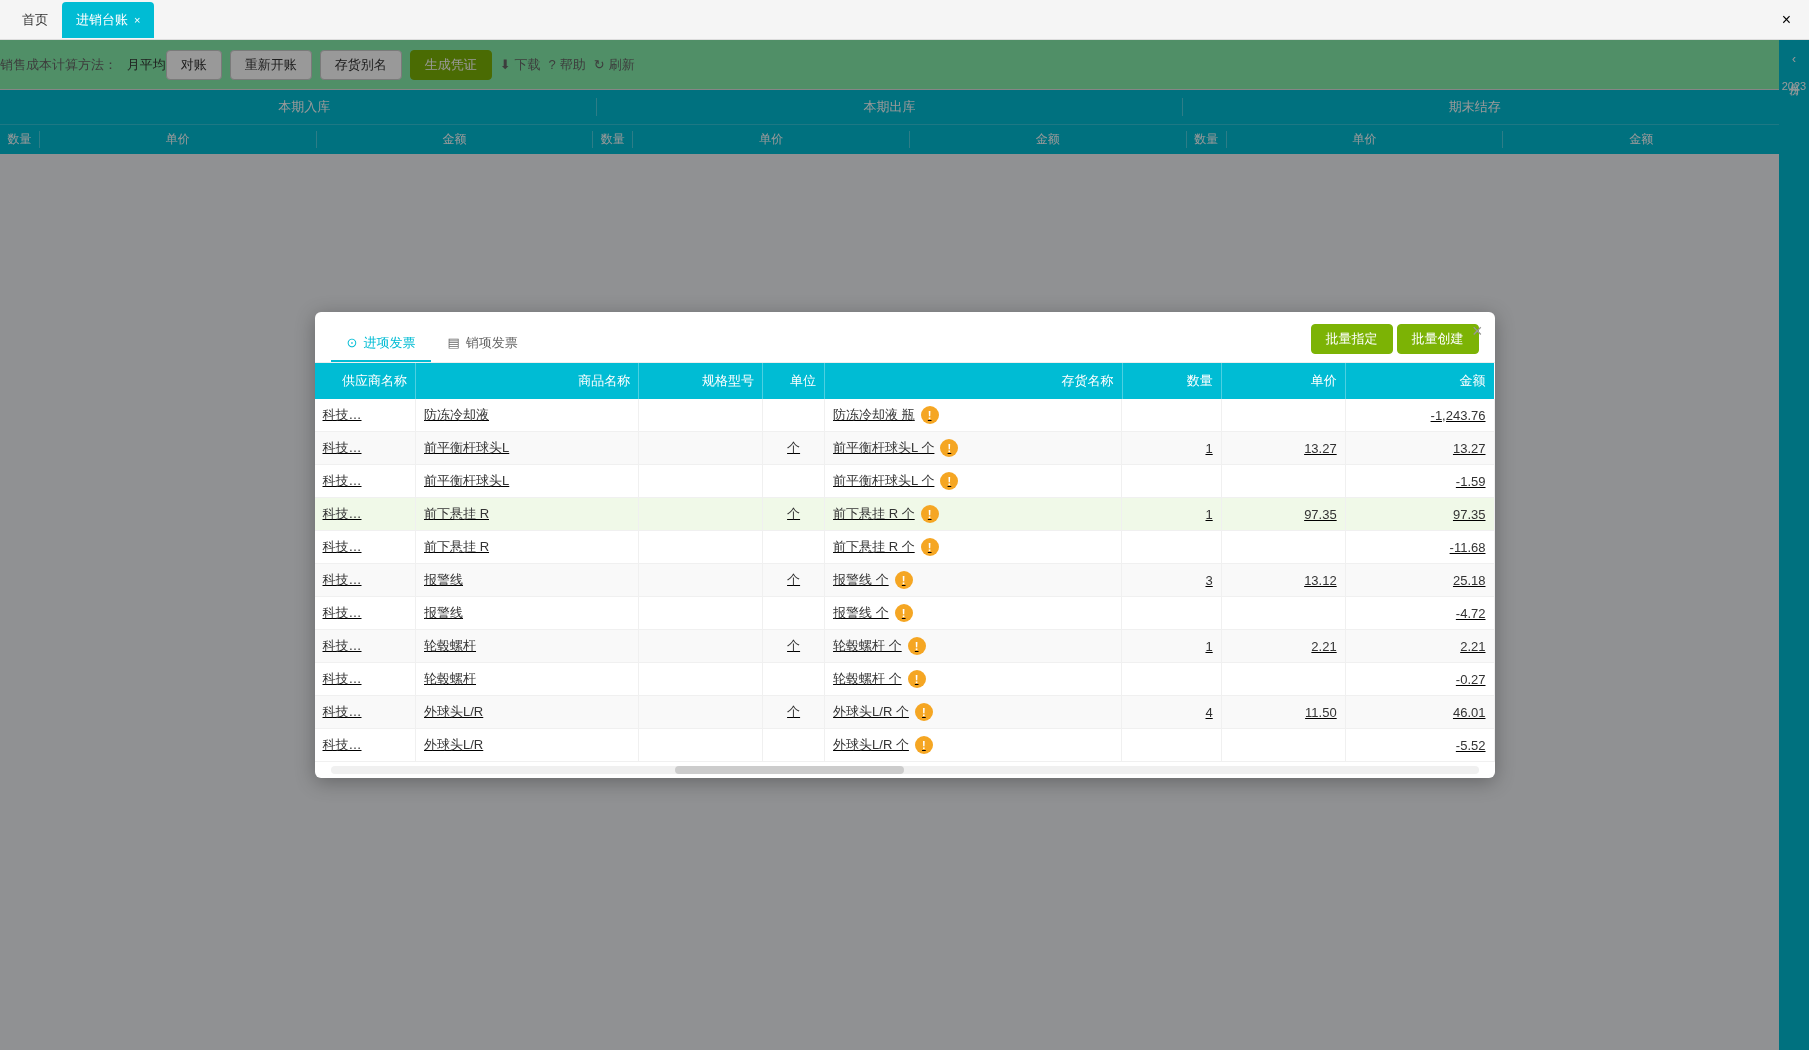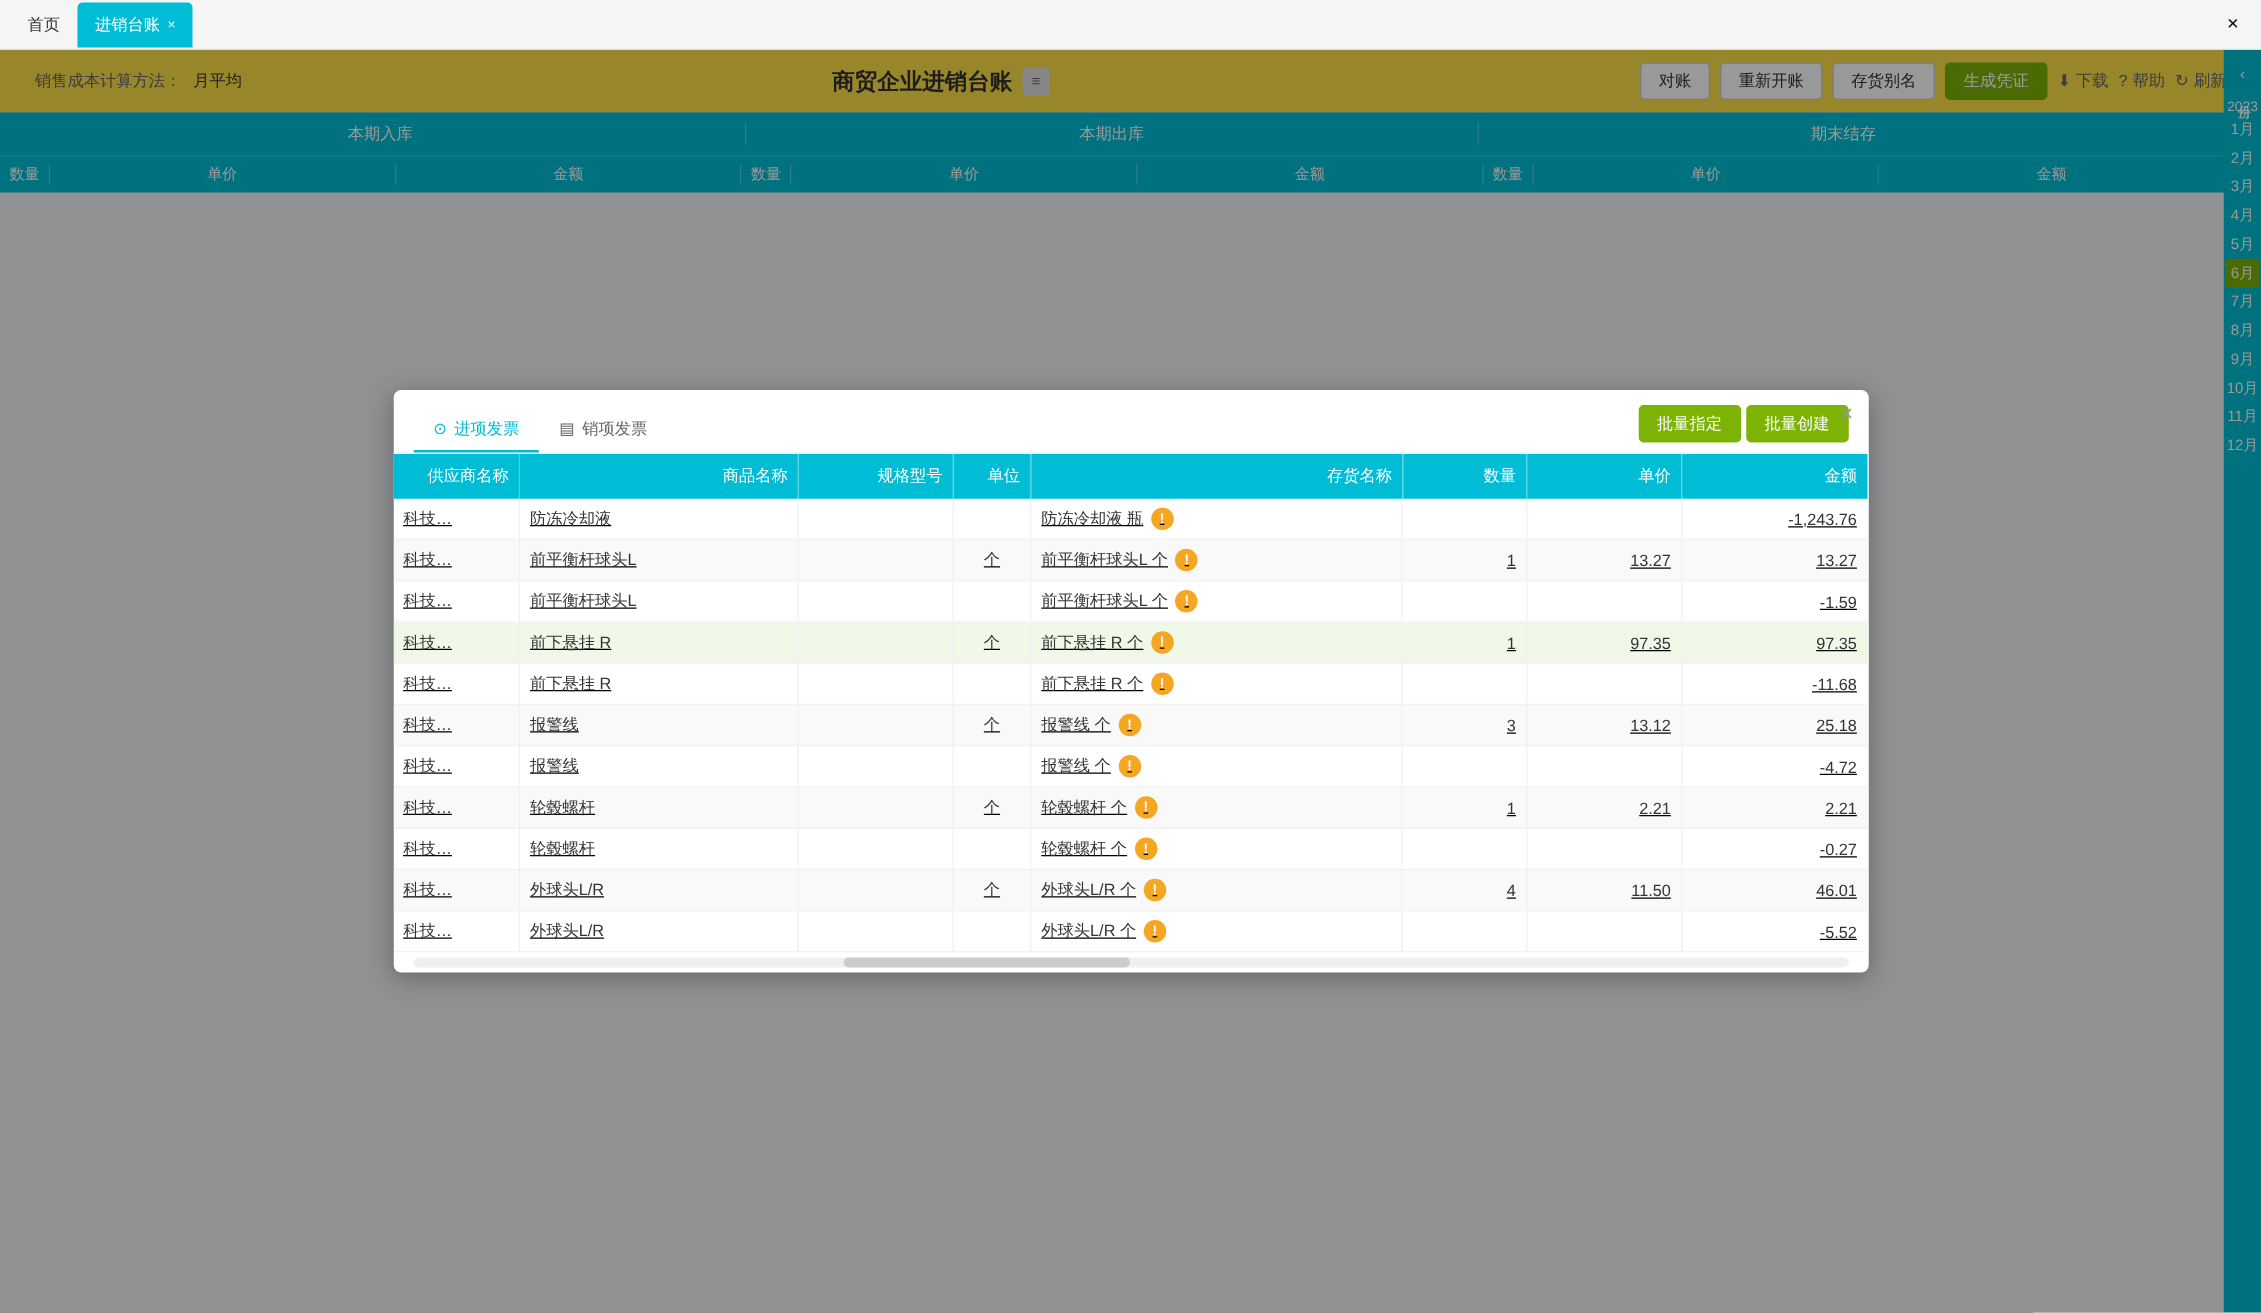--- a/index.html
+++ b/index.html
@@ -55,23 +55,23 @@
       width: 100%;
       height: calc(1050px - 40px);
       position: relative;
       background: #f0f2f5;
     }
 
     
     .page-header {
       display: flex;
       align-items: center;
-      padding: 0 28px;
+      padding: 0 0;
       height: 50px;
-      background: #fde047;
+      background: #86efac;
       border-bottom: 1px solid #e0e0e0;
     }
     .page-subtitle {
       font-size: 13px;
       color: #666;
     }
     .page-title {
       flex: 1;
       text-align: center;
       font-size: 18px;
@@ -346,24 +346,20 @@
   </div>
   <div class="top-bar-close">×</div>
 </div>
 
 <div class="main-content">
 
   <div class="page-header">
     <div>
       <span class="page-subtitle">销售成本计算方法：</span>
       <span class="page-subtitle" style="margin-left:6px; color:#333;">月平均</span>
-    </div>
-    <div class="page-title">
-      <span>商贸企业进销台账</span>
-      <span class="page-title-icon">≡</span>
     </div>
     <div class="header-buttons">
       <button class="btn">对账</button>
       <button class="btn">重新开账</button>
       <button class="btn">存货别名</button>
       <button class="btn btn-primary">生成凭证</button>
       <button class="btn-text">
         <span>⬇</span>
         <span>下载</span>
       </button>
@@ -395,34 +391,20 @@
     <div style="flex:0 0 40px; text-align:center; border-right:1px solid rgba(255,255,255,0.3); font-size:12px;">数量</div>
     <div style="flex:1; text-align:center; border-right:1px solid rgba(255,255,255,0.3); font-size:12px;">单价</div>
     <div style="flex:1; text-align:center; font-size:12px;">金额</div>
     <div style="width:30px;"></div>
   </div>
 
   <div class="right-sidebar">
     <div class="sidebar-arrow">‹</div>
     <div style="writing-mode:vertical-lr; font-size:11px; margin-top:10px; color:#fff;">月份</div>
     <div style="font-size:11px; color:#fff; margin-top:4px;">2023</div>
-    <div id="month-list">
-        <div class="month-item">1月</div>
-        <div class="month-item">2月</div>
-        <div class="month-item">3月</div>
-        <div class="month-item">4月</div>
-        <div class="month-item">5月</div>
-        <div class="month-item active">6月</div>
-        <div class="month-item">7月</div>
-        <div class="month-item">8月</div>
-        <div class="month-item">9月</div>
-        <div class="month-item">10月</div>
-        <div class="month-item">11月</div>
-        <div class="month-item">12月</div>
-      </div>
   </div>
 
   <div class="modal-overlay">
     <div class="modal">
 
       <div class="modal-header">
         <div class="modal-tab active">
           <span style="color:#00bcd4;">⊙</span>
           <span>进项发票</span>
         </div>

